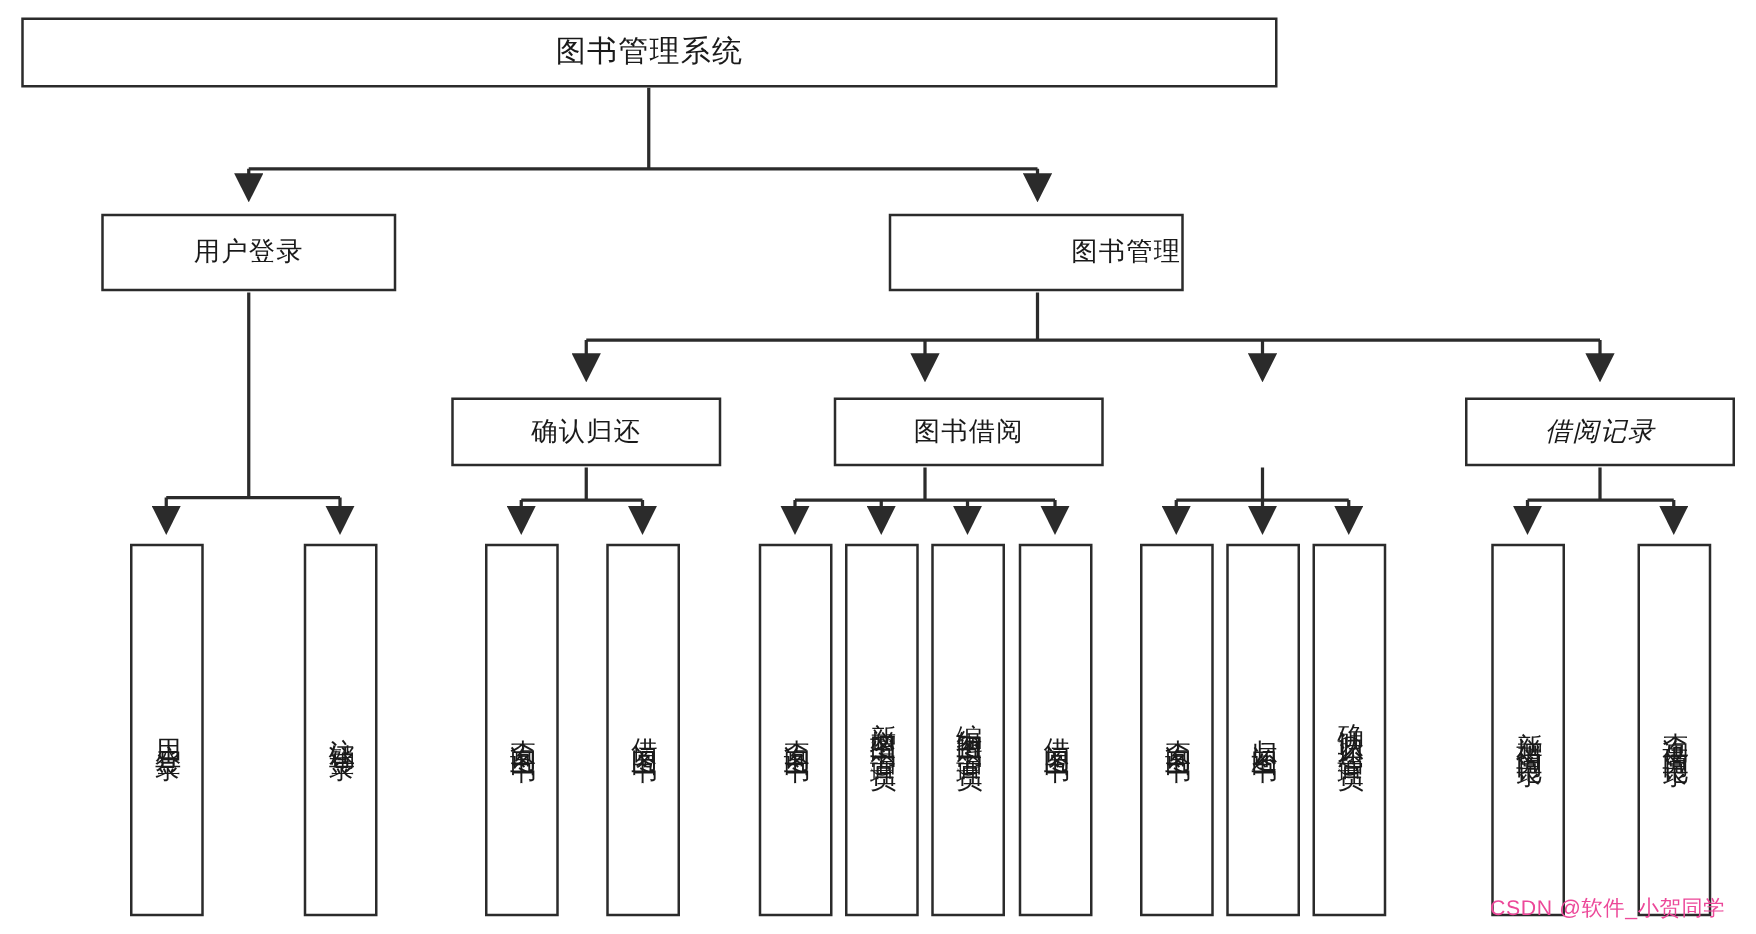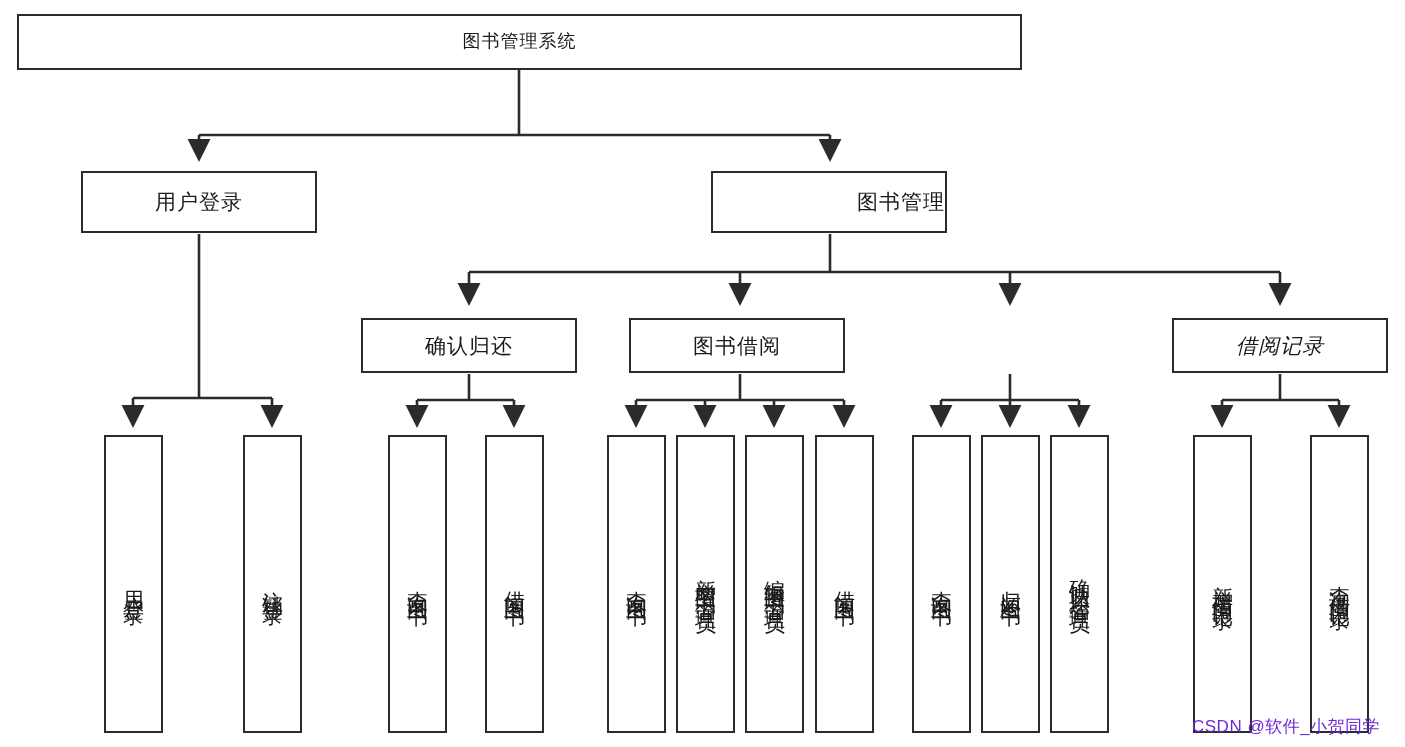--- a/index.html
+++ b/index.html
@@ -36,42 +36,42 @@
     justify-content: center;
     color: #1a1a1a;
   }
   .node.h {
     
     font-size: 21px;
     letter-spacing: 1px;
     line-height: 1.2;
   }
   .node.root {
-    font-size: 18px;
+    font-size: 24px;
   }
   .node.v {
     
     font-size: 21px;
     padding: 6px 0;
     align-items: center;
     justify-content: center;
   }
   .vtext {
     writing-mode: vertical-rl;
     text-orientation: upright;
     letter-spacing: 5px;
     line-height: 1.05;
     white-space: nowrap;
     text-align: center;
     color: #1a1a1a;
   }
   .watermark {
     position: absolute;
     font-size: 17px;
-    color: #6d28d9;
+    color: #ec4899;
     white-space: nowrap;
     letter-spacing: 0.5px;
     text-align: center;
   }
 </style>
 </head>
 <body>
 
 <div id="canvas">
 
@@ -134,21 +134,21 @@
   </div>
 
   <div class="node h" style="left:711px; top:171px; width:236px; height:62px;justify-content:flex-end;">
     <span>图书管理</span>
   </div>
 
   <div class="node h" style="left:361px; top:318px; width:216px; height:55px;">
     <span>确认归还</span>
   </div>
 
-  <div class="node h" style="left:629px; top:318px; width:216px; height:55px;">
+  <div class="node h" style="left:667px; top:318px; width:216px; height:55px;">
     <span>图书借阅</span>
   </div>
 
 
   <div class="node h" style="left:1172px; top:318px; width:216px; height:55px;font-style:italic;">
     <span>借阅记录</span>
   </div>
 
   <div class="node v" style="left:104px; top:435px; width:59px; height:298px;">
     <span class="vtext">用户登录</span>

